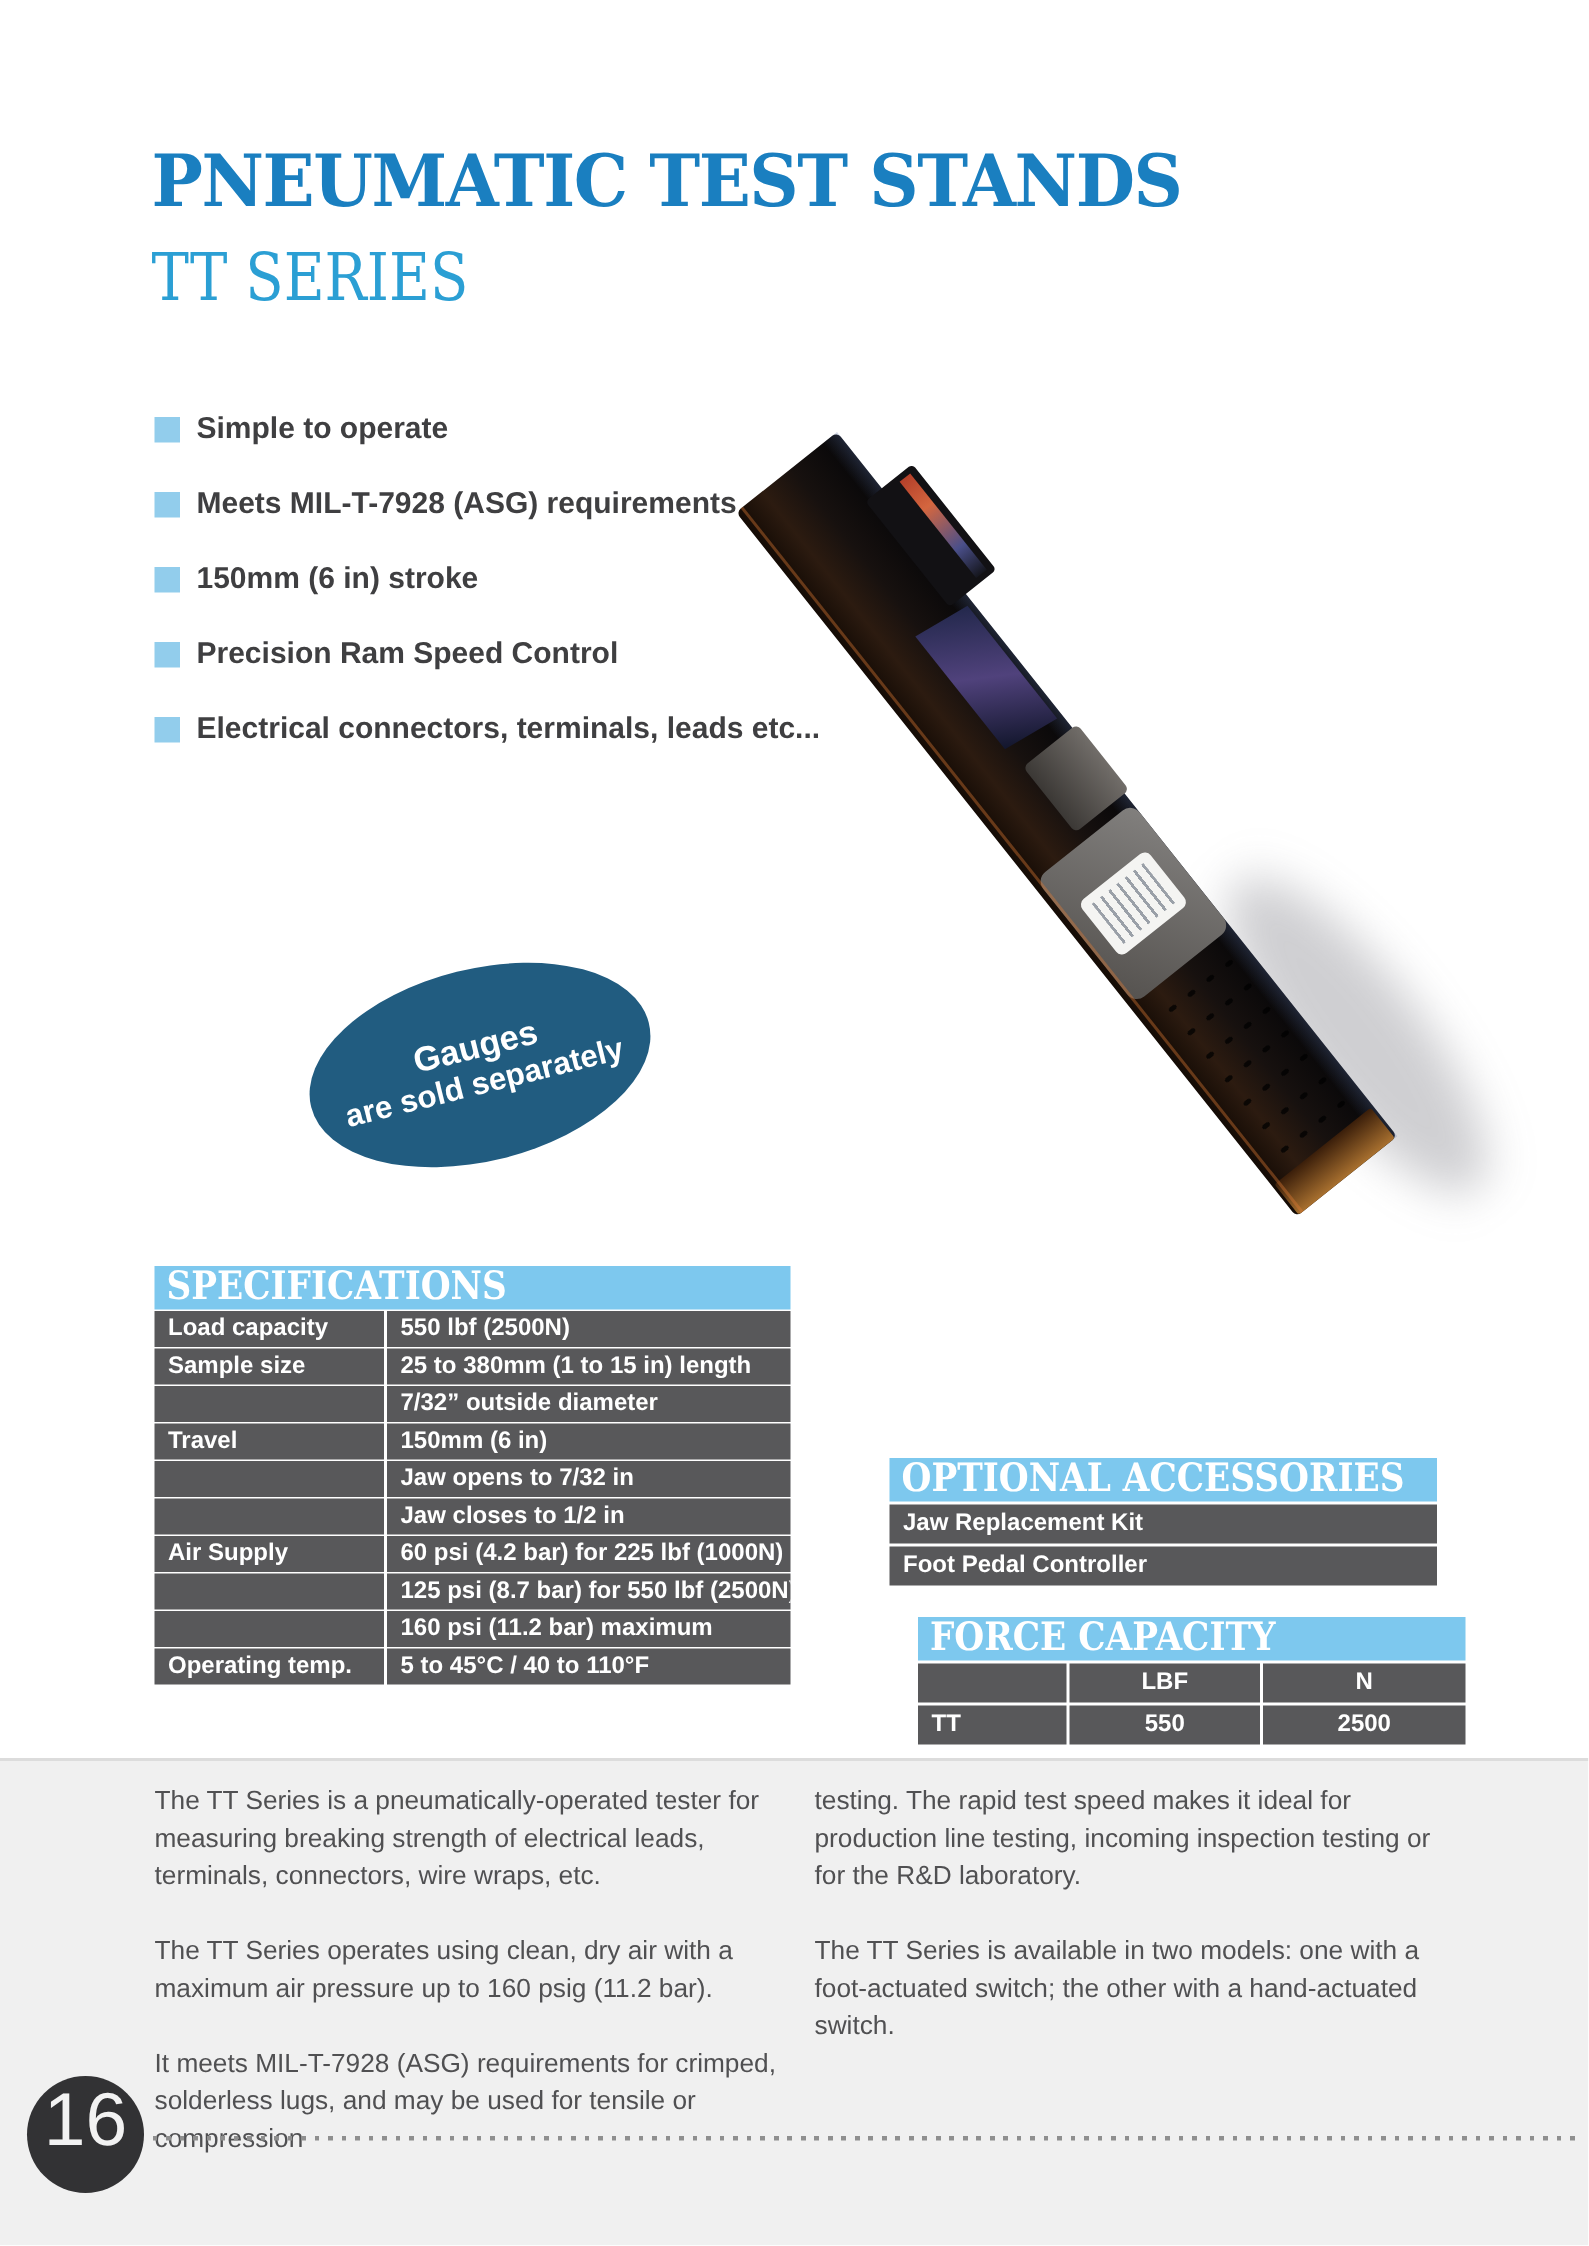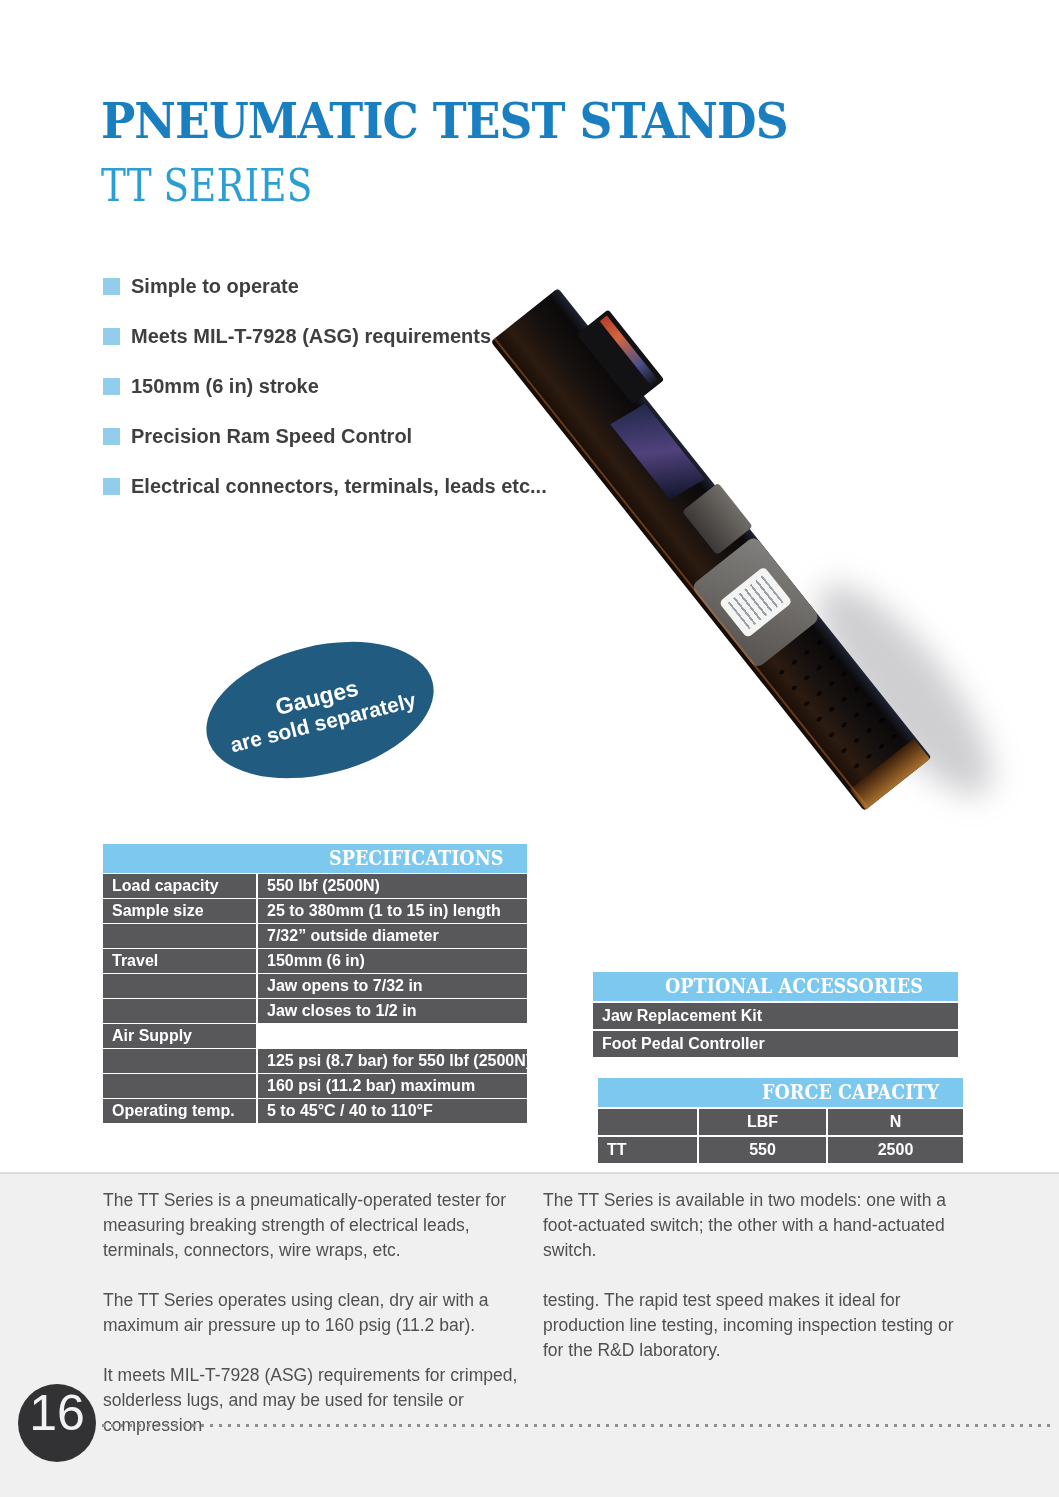--- a/index.html
+++ b/index.html
@@ -50,33 +50,33 @@
 
   
   .badge{position:absolute;left:204px;top:646px;width:232px;height:128px;border-radius:50%;
          background:#215c80;transform:rotate(-14deg);color:#ffffff;
          display:flex;flex-direction:column;align-items:center;justify-content:center;}
   .badge .b1{font-size:23px;font-weight:bold;line-height:26px;}
   .badge .b2{font-size:21px;font-weight:bold;line-height:26px;}
 
   
   .slab-head{background:#7dc8ee;color:#ffffff;font-family:"DejaVu Serif",serif;font-weight:bold;
-             font-size:20px;line-height:29px;height:29px;padding-left:8px;overflow:hidden;text-align:right;}
+             font-size:26px;line-height:29px;height:29px;padding-left:8px;overflow:hidden;}
   .slab-head span{display:inline-block;transform:scaleX(0.88);transform-origin:left center;white-space:nowrap;}
 
   .spec{position:absolute;left:103px;top:844px;width:424px;}
   .spec .row{display:grid;grid-template-columns:153px 1fr;column-gap:2px;margin-top:1px;}
   .cell{background:#58585a;color:#ffffff;font-weight:bold;font-size:16px;line-height:24px;
         height:24px;padding-left:9px;white-space:nowrap;overflow:hidden;}
 
   .opt{position:absolute;left:593px;top:972px;width:365px;}
   .opt .item{background:#58585a;color:#ffffff;font-weight:bold;font-size:16px;line-height:26px;
              height:26px;padding-left:9px;margin-top:2px;}
 
-  .force{position:absolute;left:598px;top:1078px;width:365px;}
+  .force{position:absolute;left:612px;top:1078px;width:365px;}
   .force .frow{display:grid;grid-template-columns:99px 127px 1fr;column-gap:2px;margin-top:2px;}
   .fcell{background:#58585a;color:#ffffff;font-weight:bold;font-size:16px;line-height:26px;height:26px;}
   .fcell.c{text-align:center;}
   .fcell.l{padding-left:9px;}
 
   
   .footer{position:absolute;left:0;top:1172px;width:1059px;height:325px;background:#f0f0f0;
           border-top:2px solid #dcdcdc;box-sizing:border-box;}
   .col{position:absolute;top:14px;width:422px;color:#505052;font-size:17.5px;line-height:25px;}
   .col.left{left:103px;}
@@ -166,20 +166,21 @@
     <div class="row">
       <div class="cell"></div>
       <div class="cell">Jaw opens to 7/32 in</div>
     </div>
     <div class="row">
       <div class="cell"></div>
       <div class="cell">Jaw closes to 1/2 in</div>
     </div>
     <div class="row">
       <div class="cell">Air Supply</div>
+      <div class="cell">60 psi (4.2 bar) for 225 lbf (1000N)</div>
     </div>
     <div class="row">
       <div class="cell"></div>
       <div class="cell">125 psi (8.7 bar) for 550 lbf (2500N)</div>
     </div>
     <div class="row">
       <div class="cell"></div>
       <div class="cell">160 psi (11.2 bar) maximum</div>
     </div>
     <div class="row">
@@ -212,22 +213,22 @@
     </div>
   </div>
 
   <div class="footer">
     <div class="col left">
       <p>The TT Series is a pneumatically-operated tester for measuring breaking strength of electrical leads, terminals, connectors, wire wraps, etc.</p>
       <p>The TT Series operates using clean, dry air with a maximum air pressure up to 160 psig (11.2 bar).</p>
       <p>It meets MIL-T-7928 (ASG) requirements for crimped, solderless lugs, and may be used for tensile or compression</p>
     </div>
     <div class="col right">
+      <p>testing. The rapid test speed makes it ideal for production line testing, incoming inspection testing or for the R&amp;D laboratory.</p>
       <p>The TT Series is available in two models: one with a foot-actuated switch; the other with a hand-actuated switch.</p>
-      <p>testing. The rapid test speed makes it ideal for production line testing, incoming inspection testing or for the R&amp;D laboratory.</p>
     </div>
   </div>
 
   <div class="pagenum">
     <span>16</span>
   </div>
   <div class="dots"></div>
 
 </div>
 

